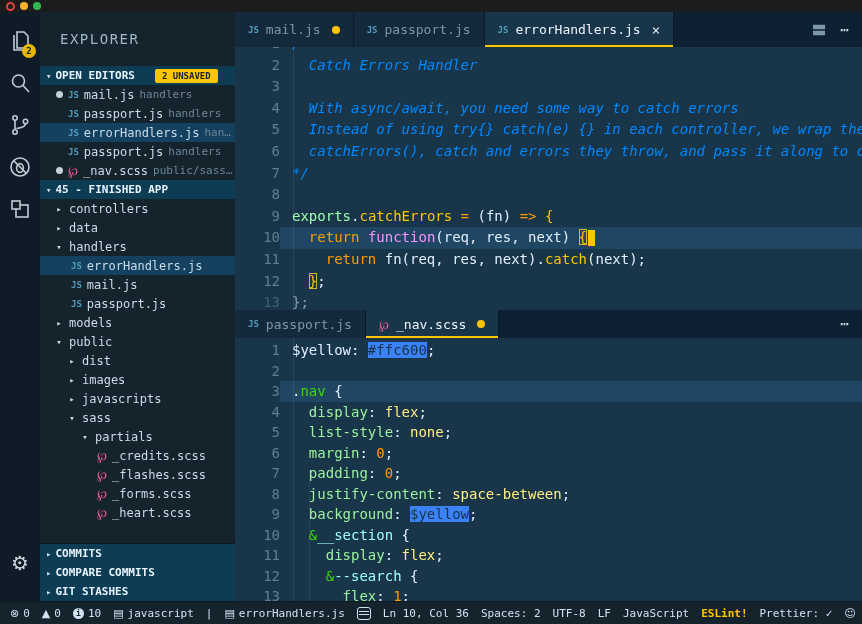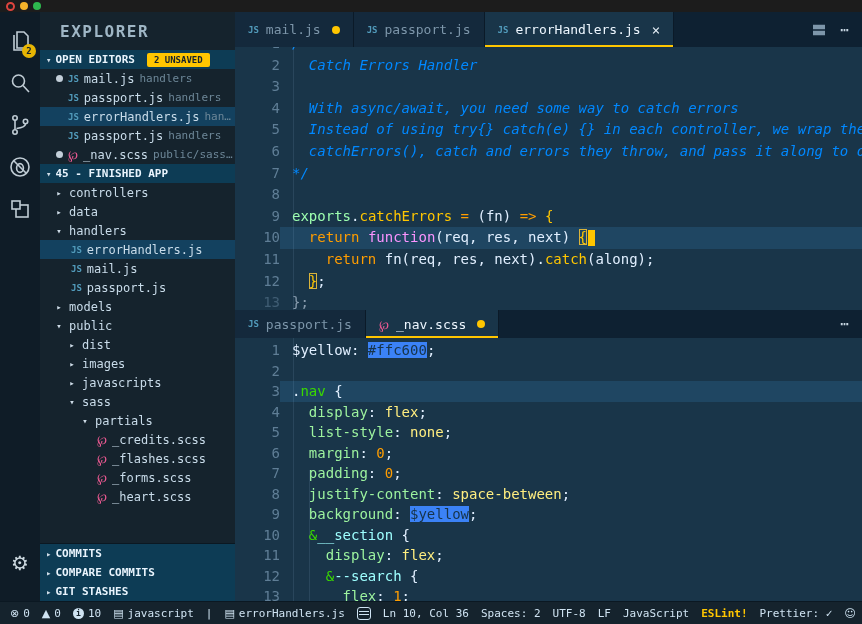--- a/index.html
+++ b/index.html
@@ -14,25 +14,25 @@
   
   .activitybar{width:40px;background:#0f1c27;flex:none;display:flex;flex-direction:column;align-items:center;padding-top:8px;}
   .ab-item{width:40px;height:42px;display:flex;align-items:center;justify-content:center;position:relative;opacity:.9;}
   .ab-item svg{stroke:#d3dfe7;fill:none;stroke-width:1.6;}
   .ab-badge{position:absolute;right:4px;bottom:4px;background:#ffc600;color:#17232d;font-size:9px;font-weight:bold;
     width:14px;height:14px;border-radius:50%;display:flex;align-items:center;justify-content:center;}
   .ab-spacer{flex:1;}
   .gear{font-family:"DejaVu Sans",sans-serif;color:#cdd9e0;font-size:20px;line-height:1;margin-bottom:28px;}
   
   .sidebar{width:195px;background:#15232d;flex:none;display:flex;flex-direction:column;min-height:0;overflow:hidden;color:#c3d6e4;}
-  .sb-title{height:38px;display:flex;align-items:center;padding-left:20px;font-size:16px;letter-spacing:1.5px;color:#9fb6c5;flex:none;font-weight:bold;}
+  .sb-title{height:54px;display:flex;align-items:center;padding-left:20px;font-size:14px;letter-spacing:1.5px;color:#9fb6c5;flex:none;}
   .section-header{height:19px;background:#0d3c55;display:flex;align-items:center;padding:0 4px 0 6px;font-size:11px;font-weight:bold;
     color:#e9f4fd;gap:4px;flex:none;white-space:nowrap;}
   .section-header .arrow{font-size:9px;color:#cfdde8;}
-  .badge{background:#ffc600;color:#15232d;font-size:9px;font-weight:bold;padding:2px 7px;border-radius:2px;margin-left:8px;}
+  .badge{background:#ffc600;color:#15232d;font-size:9px;font-weight:bold;padding:2px 7px;border-radius:2px;margin-left:16px;}
   .oe-list,.tree{flex:none;overflow:hidden;}
   .tree{flex:1;min-height:0;}
   .row{height:19px;display:flex;align-items:center;font-size:12px;white-space:nowrap;gap:5px;}
   .row.selected{background:#13415f;}
   .group-label{font-weight:bold;font-size:11px;color:#b6c9d8;padding-left:20px;}
   .mod-dot{width:7px;height:7px;border-radius:50%;background:#c3cfd9;flex:none;}
   .dot-space{width:7px;flex:none;}
   .ficon{flex:none;font-weight:bold;}
   .ficon.js{color:#519aba;font-size:9px;}
   .ficon.sass{color:#ee5a93;font-size:12px;font-weight:normal;}
@@ -301,21 +301,21 @@
             <div class="line"><div class="ln">1</div><div class="code"><span class="tk-cm">/*</span></div></div>
             <div class="line"><div class="ln">2</div><div class="code"><span class="tk-cm">  Catch Errors Handler</span></div></div>
             <div class="line"><div class="ln">3</div><div class="code"></div></div>
             <div class="line"><div class="ln">4</div><div class="code"><span class="tk-cm">  With async/await, you need some way to catch errors</span></div></div>
             <div class="line"><div class="ln">5</div><div class="code"><span class="tk-cm">  Instead of using try{} catch(e) {} in each controller, we wrap them in</span></div></div>
             <div class="line"><div class="ln">6</div><div class="code"><span class="tk-cm">  catchErrors(), catch and errors they throw, and pass it along to our</span></div></div>
             <div class="line"><div class="ln">7</div><div class="code"><span class="tk-cm">*/</span></div></div>
             <div class="line"><div class="ln">8</div><div class="code"></div></div>
             <div class="line"><div class="ln">9</div><div class="code"><span class="tk-sup">exports</span><span class="tk-pl">.</span><span class="tk-yl">catchErrors</span><span class="tk-kw"> = </span><span class="tk-pl">(fn) </span><span class="tk-kw">=&gt;</span><span class="tk-pl"> </span><span class="tk-yl">{</span></div></div>
             <div class="line current"><div class="ln">10</div><div class="code"><span class="tk-kw">  return</span><span class="tk-pl"> </span><span class="tk-fn">function</span><span class="tk-pl">(req, res, next) </span><span class="tk-brk">{</span><span class="cursor"></span></div></div>
-            <div class="line"><div class="ln">11</div><div class="code"><span class="tk-kw">    return</span><span class="tk-pl"> fn(req, res, next).</span><span class="tk-yl">catch</span><span class="tk-pl">(along);</span></div></div>
+            <div class="line"><div class="ln">11</div><div class="code"><span class="tk-kw">    return</span><span class="tk-pl"> fn(req, res, next).</span><span class="tk-yl">catch</span><span class="tk-pl">(next);</span></div></div>
             <div class="line"><div class="ln">12</div><div class="code"><span class="tk-pl">  </span><span class="tk-brk">}</span><span class="tk-pl">;</span></div></div>
             <div class="line dim"><div class="ln">13</div><div class="code"><span class="tk-pl">};</span></div></div>
           </div>
       </div>
       <div class="tabbar bot">
         <div style="display:flex;align-items:stretch;">
             <div class="tab">
               <span class="ficon js">JS</span>
               <span>passport.js</span>
             </div>

